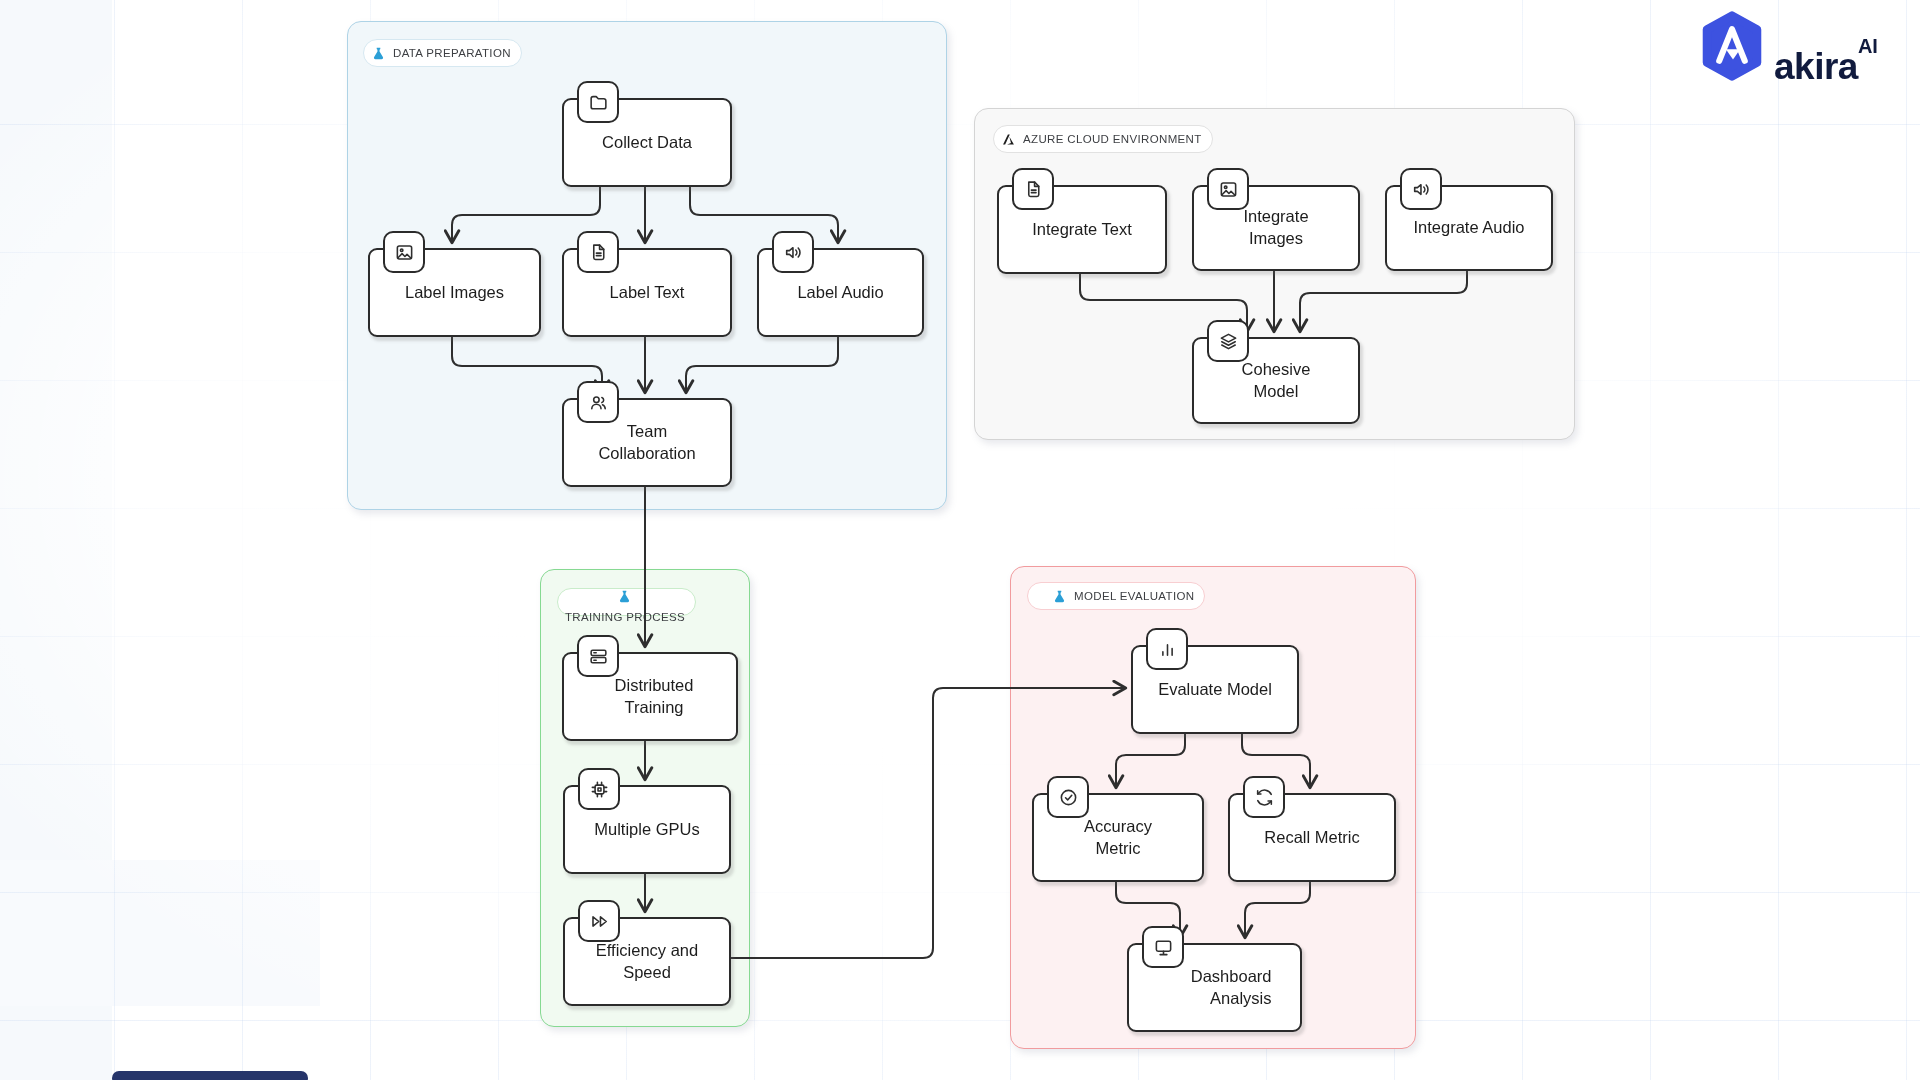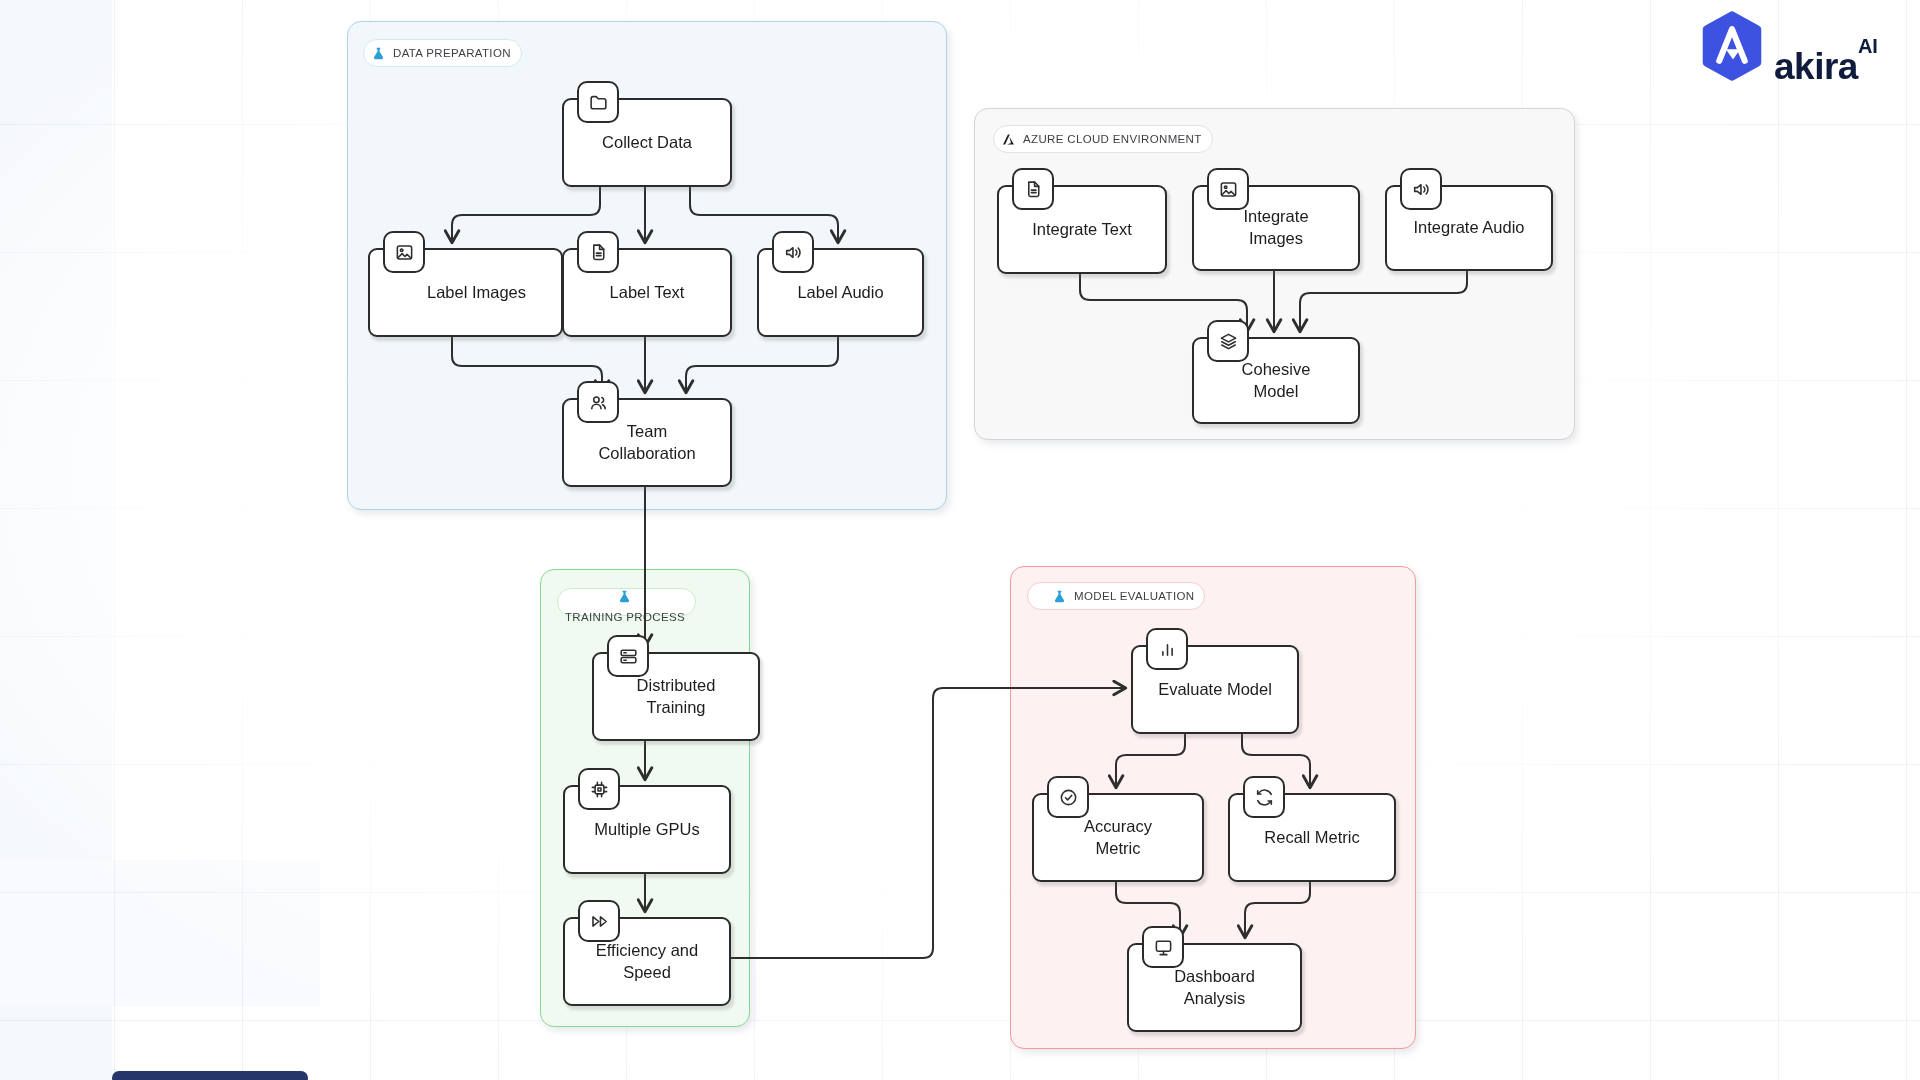--- a/index.html
+++ b/index.html
@@ -146,21 +146,21 @@
 
 <div class="node" style="left:562px;top:98px;width:166px;height:85px;">
   <div class="badge">
     <svg width="21" height="21" viewBox="0 0 20 20" fill="none" stroke="#2f2f2f" stroke-width="1.5" stroke-linecap="round" stroke-linejoin="round">
         <path d="M3 6.2a1.8 1.8 0 0 1 1.8-1.8h3l2 2.1h5.4A1.8 1.8 0 0 1 17 8.3v5.9A1.8 1.8 0 0 1 15.2 16H4.8A1.8 1.8 0 0 1 3 14.2z"></path>
       </svg>
   </div>
   <div class="node-label">Collect Data</div>
 </div>
 
-<div class="node" style="left:368px;top:248px;width:169px;height:85px;padding-left:22px;">
+<div class="node" style="left:368px;top:248px;width:169px;height:85px;">
   <div class="badge">
     <svg width="21" height="21" viewBox="0 0 20 20" fill="none" stroke="#2f2f2f" stroke-width="1.5" stroke-linecap="round" stroke-linejoin="round">
         <rect x="3.2" y="3.8" width="13.6" height="12.4" rx="1.8"></rect>
         <circle cx="7.3" cy="7.8" r="1.2"></circle>
         <path d="M4 14.8l3.7-3.7 2.7 2.7 2-2 3.6 3.4"></path>
       </svg>
   </div>
   <div class="node-label">Label Images</div>
 </div>
 
@@ -235,21 +235,21 @@
   <div class="badge">
     <svg width="21" height="21" viewBox="0 0 20 20" fill="none" stroke="#2f2f2f" stroke-width="1.5" stroke-linecap="round" stroke-linejoin="round">
         <path d="M10 3.2l6.8 3.6L10 10.4 3.2 6.8z"></path>
         <path d="M3.6 10.2l6.4 3.4 6.4-3.4"></path>
         <path d="M3.6 13.4l6.4 3.4 6.4-3.4"></path>
       </svg>
   </div>
   <div class="node-label">Cohesive Model</div>
 </div>
 
-<div class="node wrap" style="left:592px;top:652px;width:164px;height:85px;">
+<div class="node wrap" style="left:562px;top:652px;width:164px;height:85px;padding-left:8px;">
   <div class="badge">
     <svg width="21" height="21" viewBox="0 0 20 20" fill="none" stroke="#2f2f2f" stroke-width="1.5" stroke-linecap="round" stroke-linejoin="round">
         <rect x="3" y="4" width="14" height="5" rx="1.4"></rect>
         <rect x="3" y="11" width="14" height="5" rx="1.4"></rect>
         <path d="M5.6 6.5h2.2M5.6 13.5h2.2"></path>
       </svg>
   </div>
   <div class="node-label">Distributed Training</div>
 </div>
 
@@ -298,21 +298,21 @@
     <svg width="21" height="21" viewBox="0 0 20 20" fill="none" stroke="#2f2f2f" stroke-width="1.5" stroke-linecap="round" stroke-linejoin="round">
         <path d="M16.4 7A7 7 0 0 0 4.9 5.2L3.5 6.6"></path>
         <path d="M3.5 3.5v3.1h3.1"></path>
         <path d="M3.6 13a7 7 0 0 0 11.5 1.8l1.4-1.4"></path>
         <path d="M16.5 16.5v-3.1h-3.1"></path>
       </svg>
   </div>
   <div class="node-label">Recall Metric</div>
 </div>
 
-<div class="node wrap" style="left:1127px;top:943px;width:171px;height:85px;">
+<div class="node wrap" style="left:1127px;top:943px;width:171px;height:85px;text-align:right;">
   <div class="badge">
     <svg width="21" height="21" viewBox="0 0 20 20" fill="none" stroke="#2f2f2f" stroke-width="1.5" stroke-linecap="round" stroke-linejoin="round">
         <rect x="3.2" y="4" width="13.6" height="9.6" rx="1.6"></rect>
         <path d="M10 13.6v2.7M6.8 16.8h6.4"></path>
       </svg>
   </div>
   <div class="node-label">Dashboard Analysis</div>
 </div>
 
 <div class="logo">

